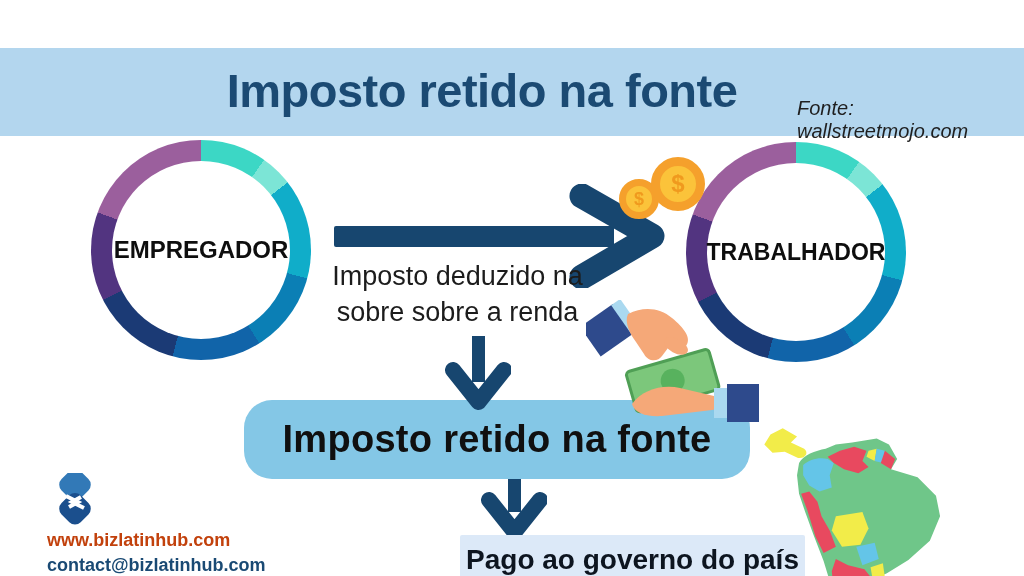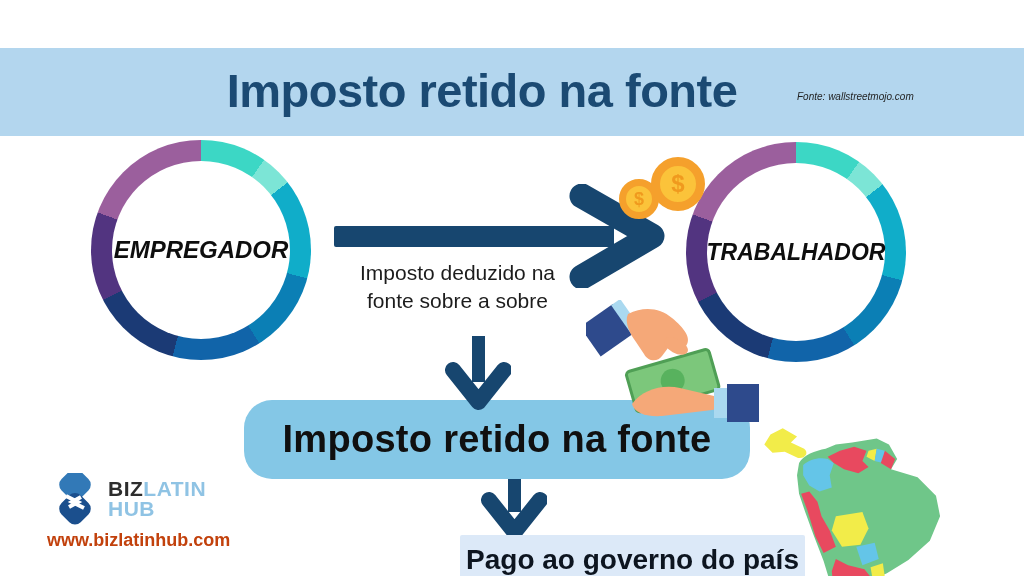--- a/index.html
+++ b/index.html
@@ -6,59 +6,59 @@
   .stage{
     position:relative;width:1024px;height:576px;overflow:hidden;
     background:#ffffff;font-family:"Liberation Sans",sans-serif;margin-top:48px;
   }
   
   .header-band{position:absolute;left:0;top:0;width:1024px;height:88px;background:#b3d6ee;z-index:1;}
   .page-title{
     position:absolute;left:0;top:15px;width:964px;text-align:center;
     font-size:47px;font-weight:bold;color:#1b4a73;letter-spacing:-0.5px;z-index:2;
   }
-  .source-note{position:absolute;left:797px;top:43px;font-size:10px;font-style:italic;color:#1f1f1f;z-index:2;}
+  .source-note{position:absolute;left:797px;top:49px;font-size:20px;font-style:italic;color:#1f1f1f;z-index:2;}
   
   .ring{
     position:absolute;width:220px;height:220px;border-radius:50%;z-index:3;
     background:conic-gradient(from 0deg,
       #3cd7c5 0deg 35deg,
       #7ce5d6 35deg 52deg,
       #10adc9 52deg 105deg,
       #0b7fb5 105deg 148deg,
       #1164a9 148deg 195deg,
       #1b3a75 195deg 243deg,
       #523480 243deg 290deg,
       #9b5f9d 290deg 360deg);
   }
   .ring::after{content:"";position:absolute;inset:21px;background:#ffffff;border-radius:50%;}
   .ring-label{
     position:absolute;inset:0;display:flex;align-items:center;justify-content:center;
-    font-weight:bold;font-style:italic;color:#0e0e0e;z-index:4;
+    font-weight:bold;color:#0e0e0e;z-index:4;
   }
   .ring-left{left:91px;top:92px;}
   .ring-left .ring-label{font-size:24px;}
   .ring-right{left:686px;top:94px;}
   .ring-right .ring-label{font-size:23px;}
   
   .salary-label{
     position:absolute;left:340px;top:131px;width:290px;text-align:center;
     font-size:31px;font-weight:bold;color:#3e8e63;z-index:3;
   }
   .right-arrow{position:absolute;left:330px;top:136px;z-index:2;}
   .coin{
     position:absolute;border-radius:50%;background:#fbc33a;border:7px solid #f5a02c;
     display:flex;align-items:center;justify-content:center;
     color:#f09a1e;font-weight:bold;z-index:5;
   }
   .coin-small{left:619px;top:131px;width:26px;height:26px;font-size:18px;}
   .coin-large{left:651px;top:109px;width:36px;height:36px;border-width:9px;font-size:24px;}
   .deduction-note{
     position:absolute;left:300px;top:211px;width:315px;text-align:center;
-    font-size:21px;color:#1c1c1c;line-height:1.32;z-index:3;
+    font-size:27px;color:#1c1c1c;line-height:1.32;z-index:3;
   }
   .down-arrow-1{position:absolute;left:445px;top:288px;z-index:4;}
   .down-arrow-2{position:absolute;left:481px;top:418px;z-index:2;}
   .money-hand{position:absolute;left:586px;top:252px;z-index:5;}
   .withholding-box{
     position:absolute;left:244px;top:352px;width:506px;height:79px;border-radius:28px;
     background:#84c7e6;display:flex;align-items:center;justify-content:center;z-index:3;
   }
   .withholding-box .box-label{font-size:38px;font-weight:bold;color:#101010;letter-spacing:0.3px;}
   .government-box{
@@ -101,21 +101,21 @@
 
   <div class="coin coin-small">
     <span>$</span>
   </div>
   <div class="coin coin-large">
     <span>$</span>
   </div>
 
   <div class="deduction-note">
     <span>Imposto deduzido na</span><br>
-    <span>fonte sobre a sobre</span>
+    <span>sobre sobre a renda</span>
   </div>
 
   <svg class="down-arrow-1" width="66" height="80" viewBox="0 0 66 80">
     <rect x="27" y="0" width="13" height="46" fill="#17466f"></rect>
     <path d="M8,34 L33.5,66 L59,34" fill="none" stroke="#17466f" stroke-width="16" stroke-linecap="round" stroke-linejoin="round"></path>
   </svg>
 
   <svg class="money-hand" width="178" height="122" viewBox="0 0 178 122">
     <g transform="rotate(-35 24 28)">
       <rect x="0" y="10" width="40" height="36" fill="#2e4a8c"></rect>
@@ -146,25 +146,22 @@
   </div>
 
   <svg class="logo-icon" width="60" height="58" viewBox="0 0 60 58">
     <g transform="rotate(45 30 28)">
       <rect x="5" y="3" width="27" height="27" rx="8" fill="#3279b7"></rect>
       <rect x="22" y="20" width="27" height="27" rx="8" fill="#1b4f8d"></rect>
     </g>
     <path d="M21,23 L33,29 L24,34" fill="none" stroke="#ffffff" stroke-width="4"></path>
     <path d="M39,35 L27,29 L36,24" fill="none" stroke="#ffffff" stroke-width="4"></path>
   </svg>
-  <div class="wordmark">
-    <span class="wm-biz">BIZ</span><span class="wm-latin">LATIN</span>
-    <span class="wm-hub">HUB</span>
-  </div>
   <div class="website-text">www.bizlatinhub.com</div>
+  <div class="email-text">contact@bizlatinhub.com</div>
 
   <svg class="map" width="256" height="235" viewBox="0 0 250 230">
 
     <path d="M2,28 L8,18 L20,12 L34,20 L28,26 L41,32 C46,36 42,42 35,41 L22,35 L10,36 Z" fill="#f2ec49"></path>
 
     <path d="M36,46 C40,38 52,34 62,32 L72,28 L88,26 L100,24 L112,22 L124,28 L132,42 L126,52 L152,60 L170,78 L174,98 L164,122 L143,141 L122,154 L108,160 L114,172 L108,186 L98,200 L90,216 L84,226 L76,224 L80,208 L72,192 L68,168 L60,142 L50,116 L42,94 L36,76 L34,58 Z" fill="#6fc689"></path>
 
     <path d="M40,48 C46,42 56,40 64,42 L70,46 L66,58 L68,70 L56,74 L46,68 L40,58 Z" fill="#64c5e8"></path>
 
     <path d="M64,40 L76,34 L90,30 L102,34 L98,44 L104,50 L94,56 L80,52 L70,46 Z" fill="#e8495f"></path>

